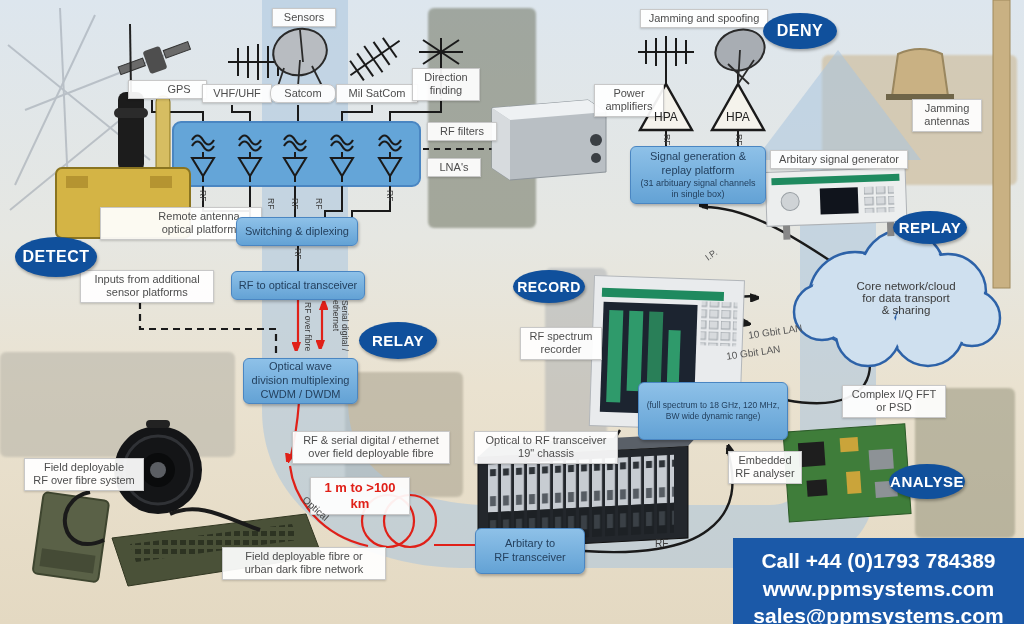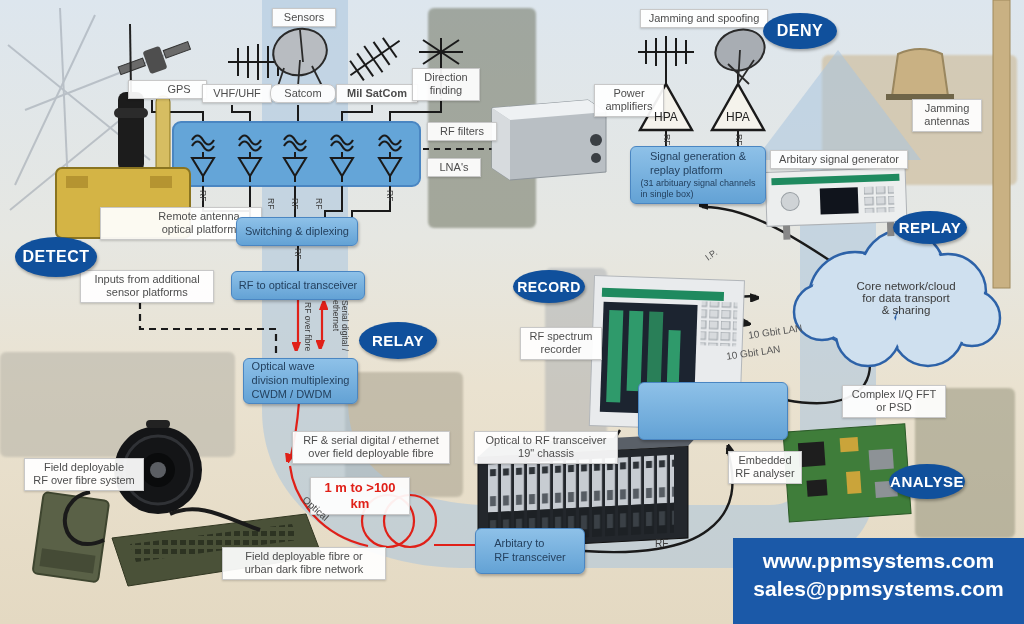--- a/index.html
+++ b/index.html
@@ -4,21 +4,21 @@
 <style>
   html,body{margin:0;padding:0;}
   body{width:1024px;height:624px;position:relative;overflow:hidden;
        font-family:"Liberation Sans",sans-serif;
        background:linear-gradient(180deg,#dde6ee 0%,#e6e7e2 38%,#eae2d0 62%,#e4d9c2 100%);}
   .lbl{position:absolute;background:rgba(255,255,255,.93);border:1px solid #c8c8c8;
        color:#4d4d4d;font-size:11px;line-height:1.22;text-align:center;
        padding:2px 5px;white-space:pre-line;box-shadow:0 1px 2px rgba(0,0,0,.18);}
   .box{position:absolute;background:linear-gradient(180deg,#8ec1e8,#63a2d5);
        border:1.5px solid #4a86c2;border-radius:6px;color:#24415f;font-size:11px;
-       line-height:1.25;display:flex;align-items:center;justify-content:center;
+       line-height:1.25;text-align:center;display:flex;align-items:center;justify-content:center;
        white-space:pre-line;box-shadow:1px 2px 3px rgba(0,0,0,.25);}
   .badge{position:absolute;background:#10509c;border-radius:50%;color:#fff;
        font-weight:bold;letter-spacing:.5px;display:flex;align-items:center;
        justify-content:center;box-shadow:1px 2px 3px rgba(0,0,0,.3);}
   .txt{position:absolute;color:#3d3d3d;font-size:10px;white-space:pre-line;}
   .vtxt{position:absolute;color:#3d3d3d;font-size:8.5px;transform:rotate(90deg);
        transform-origin:0 0;white-space:pre-line;line-height:1.1;}
   .red{color:#e02018;}
   .photo{position:absolute;border-radius:6px;filter:blur(1px);}
   .contact{position:absolute;left:733px;top:538px;width:291px;height:86px;
@@ -281,21 +281,21 @@
 
   <path d="M892,96 L898,54 Q920,44 942,54 L948,96 Z" fill="#c9b183" stroke="#9a875f" stroke-width="2"></path>
   <rect x="886" y="94" width="68" height="6" fill="#6f6548"></rect>
   <rect x="993" y="0" width="17" height="288" fill="#c9b183" stroke="#a08a5c"></rect>
 </svg>
 
 <div class="lbl" style="left:272px;top:8px;width:52px;">Sensors</div>
 <div class="lbl" style="left:128px;top:80px;width:44px;padding-left:28px;">GPS</div>
 <div class="lbl" style="left:202px;top:84px;width:58px;">VHF/UHF</div>
 <div class="lbl" style="left:270px;top:84px;width:54px;border-radius:8px;">Satcom</div>
-<div class="lbl" style="left:336px;top:84px;width:70px;font-weight:bold;">Mil SatCom</div>
+<div class="lbl" style="left:336px;top:84px;width:70px;">Mil SatCom</div>
 <div class="lbl" style="left:412px;top:68px;width:56px;">Direction
 finding</div>
 <div class="lbl" style="left:427px;top:122px;width:58px;">RF filters</div>
 <div class="lbl" style="left:427px;top:158px;width:42px;">LNA's</div>
 <div class="lbl" style="left:100px;top:207px;width:114px;padding-left:41px;">Remote antenna
 optical platform</div>
 <div class="lbl" style="left:80px;top:270px;width:122px;">Inputs from additional
 sensor platforms</div>
 <div class="lbl" style="left:292px;top:431px;width:146px;">RF &amp; serial digital / ethernet
 over field deployable fibre</div>
@@ -320,20 +320,22 @@
 antennas</div>
 
 <div class="box" style="left:236px;top:217px;width:120px;height:27px;">Switching &amp; diplexing</div>
 <div class="box" style="left:231px;top:271px;width:132px;height:27px;">RF to optical transceiver</div>
 <div class="box" style="left:243px;top:358px;width:113px;height:44px;">Optical wave
 division multiplexing
 CWDM / DWDM</div>
 <div class="box" style="left:475px;top:528px;width:108px;height:44px;">Arbitary to
 RF transceiver</div>
 <div class="box" style="left:638px;top:382px;width:148px;height:56px;flex-direction:column;">
+  <span style="white-space:pre-line;font-size:8.5px;">(full spectrum to 18 GHz, 120 MHz,
+BW wide dynamic range)</span>
 </div>
 <div class="box" style="left:630px;top:146px;width:134px;height:56px;flex-direction:column;">
   <span style="white-space:pre-line;">Signal generation &amp;
 replay platform</span>
   <span style="white-space:pre-line;font-size:9px;">(31 arbituary signal channels
 in single box)</span>
 </div>
 
 <div class="badge" style="left:15px;top:237px;width:82px;height:40px;font-size:16px;">DETECT</div>
 <div class="badge" style="left:359px;top:322px;width:78px;height:37px;font-size:15px;">RELAY</div>
@@ -359,15 +361,16 @@
 <div class="txt" style="left:726px;top:347px;transform:rotate(-8deg);color:#555;">10 Gbit LAN</div>
 <div class="txt" style="left:705px;top:250px;transform:rotate(-36deg);font-size:9px;color:#555;">I.P.</div>
 <div class="txt" style="left:652px;top:110px;width:28px;text-align:center;font-size:12px;color:#222;">HPA</div>
 <div class="txt" style="left:724px;top:110px;width:28px;text-align:center;font-size:12px;color:#222;">HPA</div>
 
 <div class="cloudtxt" style="left:840px;top:280px;width:132px;">Core network/cloud
 for data transport
 &amp; sharing</div>
 
 <div class="contact">
+  <div>Call +44 (0)1793 784389</div>
   <div>www.ppmsystems.com</div>
   <div>sales@ppmsystems.com</div>
 </div>
 
 </body></html>

